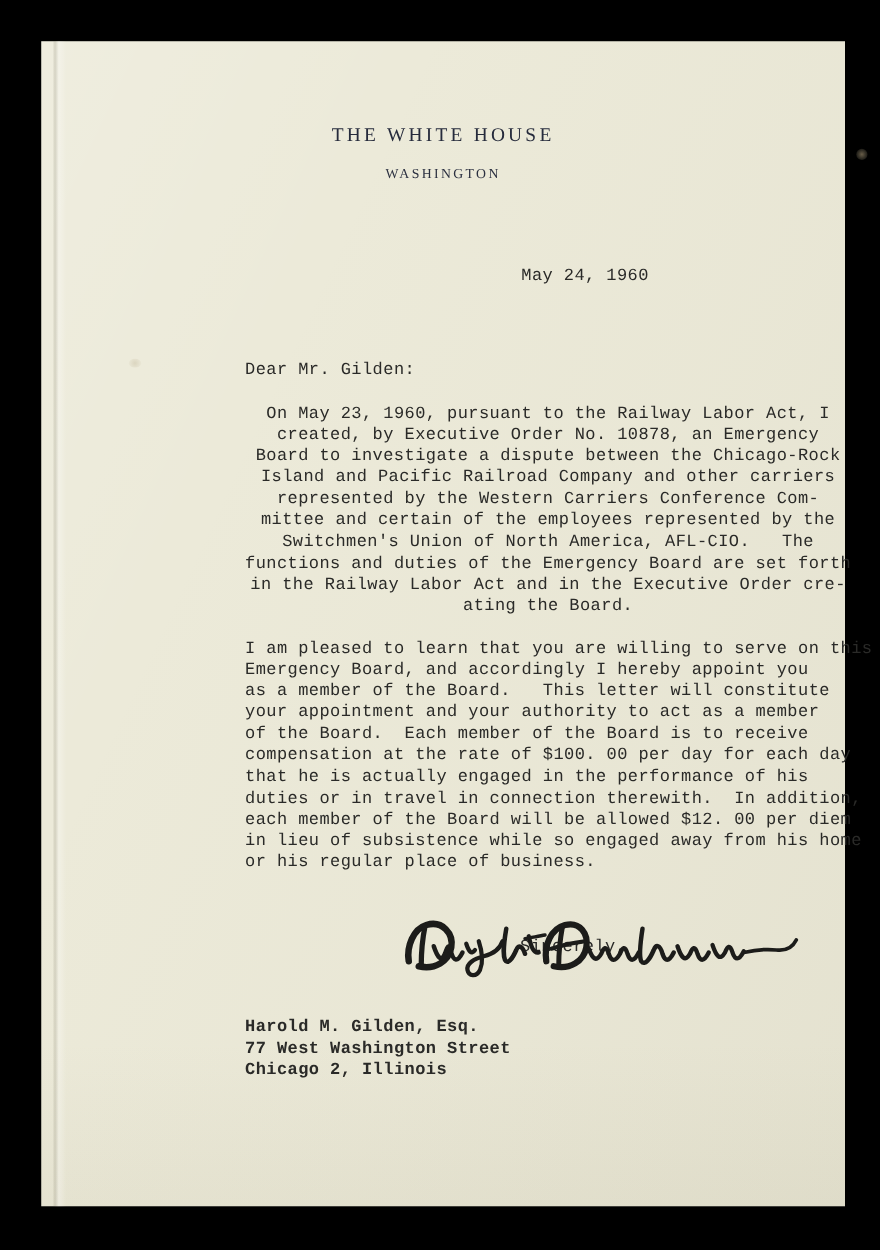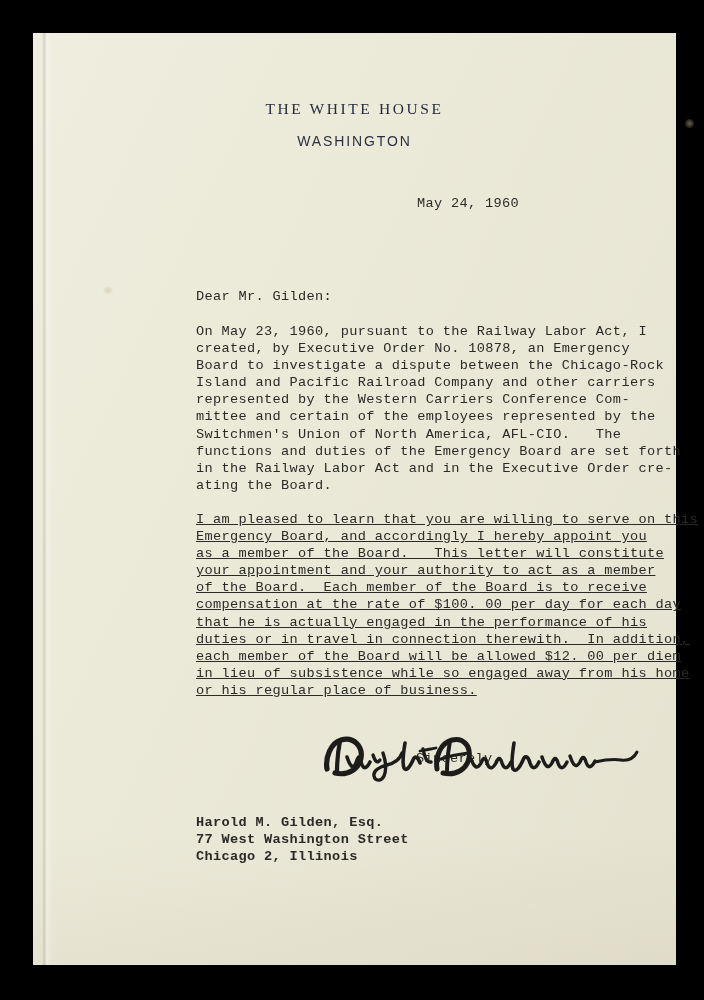--- a/index.html
+++ b/index.html
@@ -87,59 +87,59 @@
     text-align: center;
   }
   #lh-title {
     font-family: "Liberation Serif", serif;
     font-size: 15.5px;
     letter-spacing: 2.6px;
     color: #262b3c;
     line-height: 1;
   }
   #lh-sub {
-    font-family: Liberation Sans, sans-serif;
-    font-size: 14px;
+    font-family: Liberation Serif, serif;
+    font-size: 11px;
     letter-spacing: 1.9px;
     color: #2b3040;
     line-height: 1;
     margin-top: 17px;
   }
 
   
   .typed {
     position: absolute;
     font-family: "Liberation Mono", monospace;
     font-size: 13.6px;
     line-height: 17.1px;
     color: #2a2a28;
     letter-spacing: 0.35px;
     white-space: pre;
   }
 
   #date-line {
     left: 384px;
-    top: 162px;
+    top: 180px;
   }
 
   #salutation {
     left: 163px;
     top: 255px;
     text-align: center;
   }
 
   #para-1 {
     left: 163px;
     top: 290px;
+    text-align: center;
   }
 
   #para-2 {
     left: 163px;
     top: 478px;
-    text-decoration: underline;
   }
 
   #closing {
     left: 383px;
     top: 717px;
   }
 
   #address-block {
     left: 163px;
     top: 781px;

